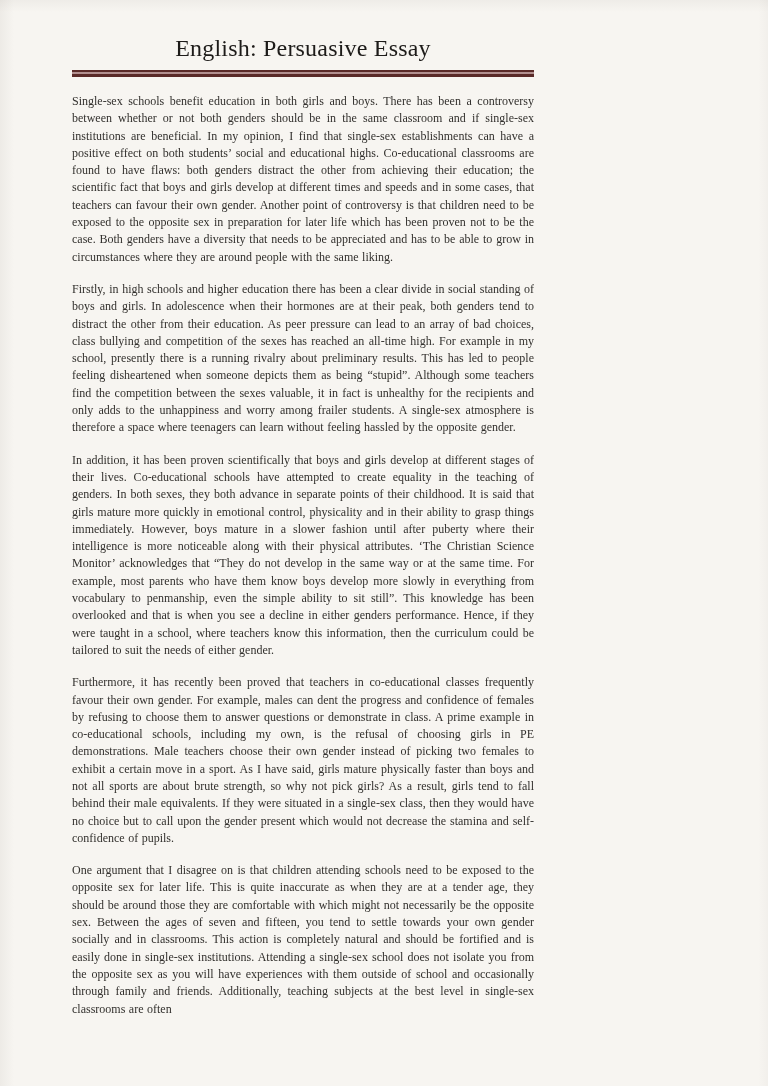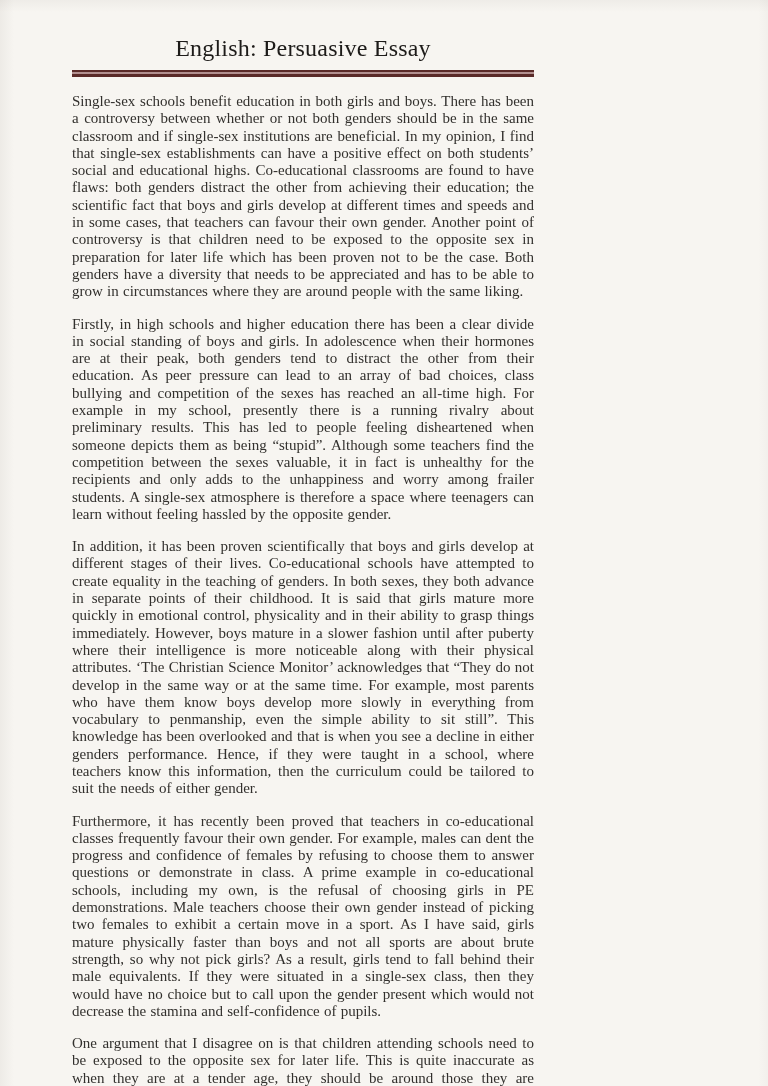--- a/index.html
+++ b/index.html
@@ -37,21 +37,21 @@
     height: 2px;
     background: var(--rule-light, #b29090);
     border-top: 2px solid var(--rule-dark, #5a2a28);
     border-bottom: 3px solid var(--rule-dark, #5a2a28);
   }
   .essay-body {
     margin-top: 16px;
   }
   .essay-body p {
     margin: 0 0 15px 0;
-    font-size: 15px;
+    font-size: 12px;
     line-height: 17.3px;
     text-align: justify;
     color: var(--text-color, #32302d);
     word-spacing: 0.5px;
   }
 </style>
 </head>
 <body>
 
 <div class="page">

